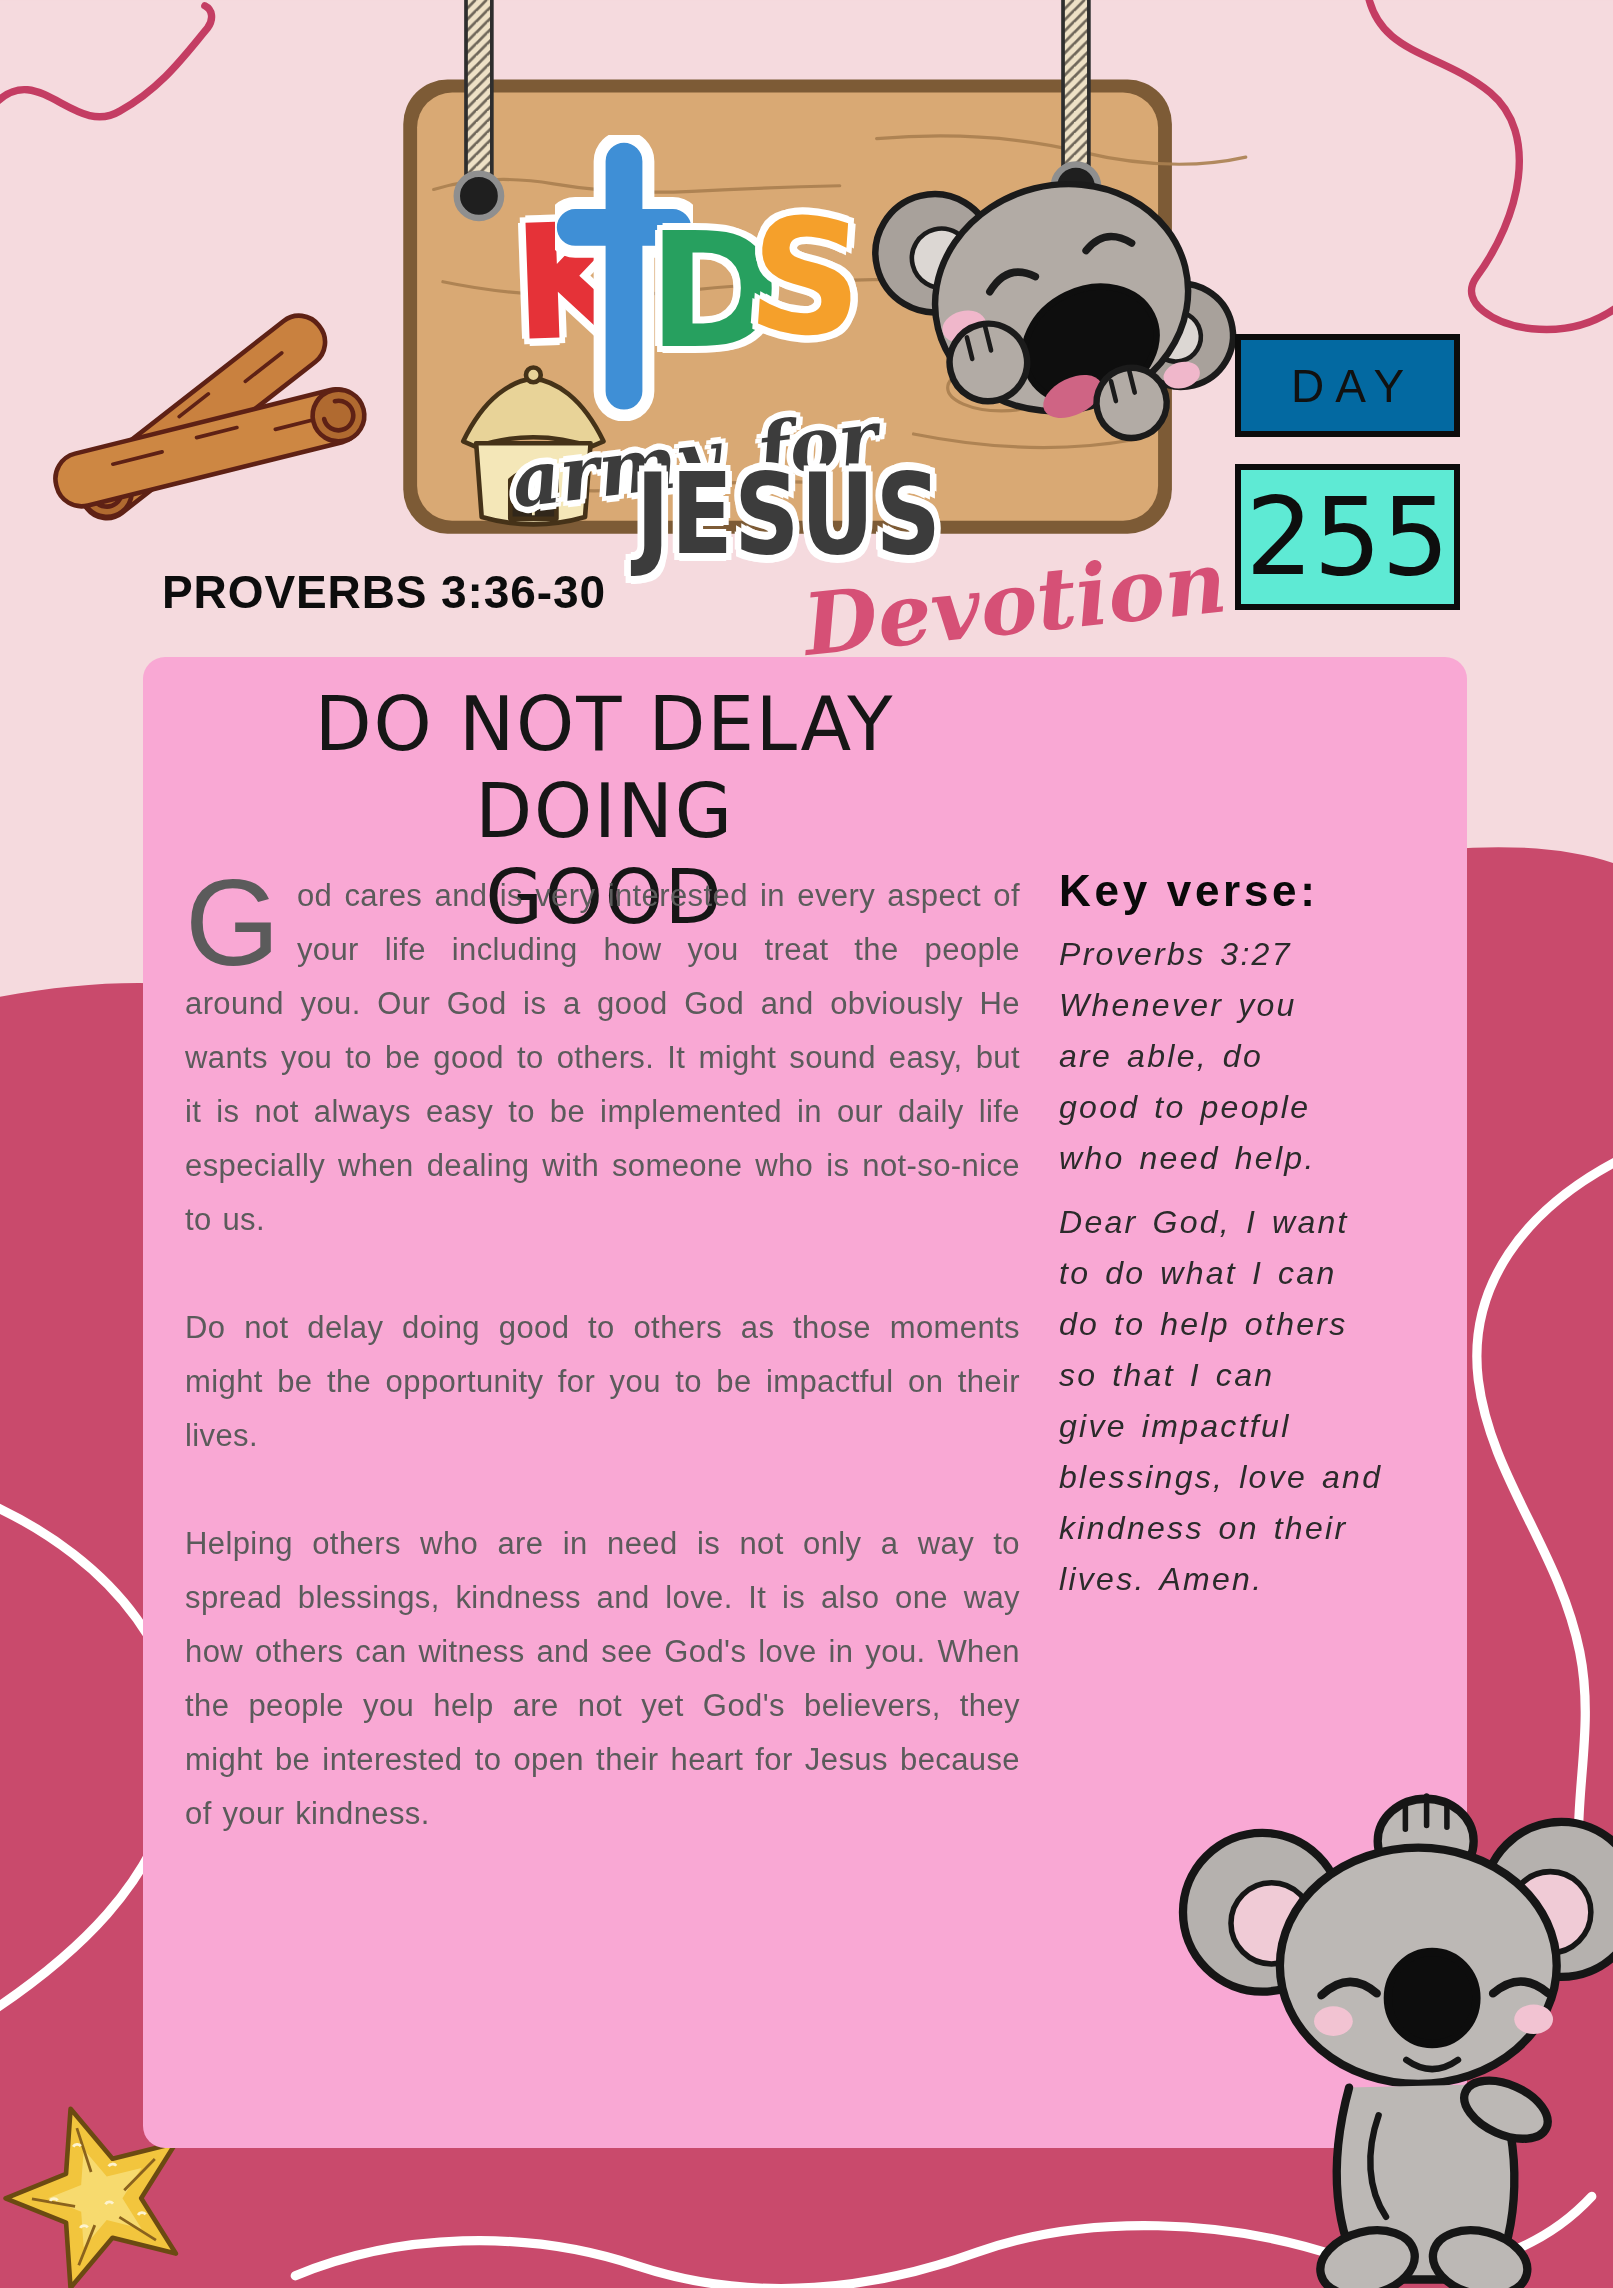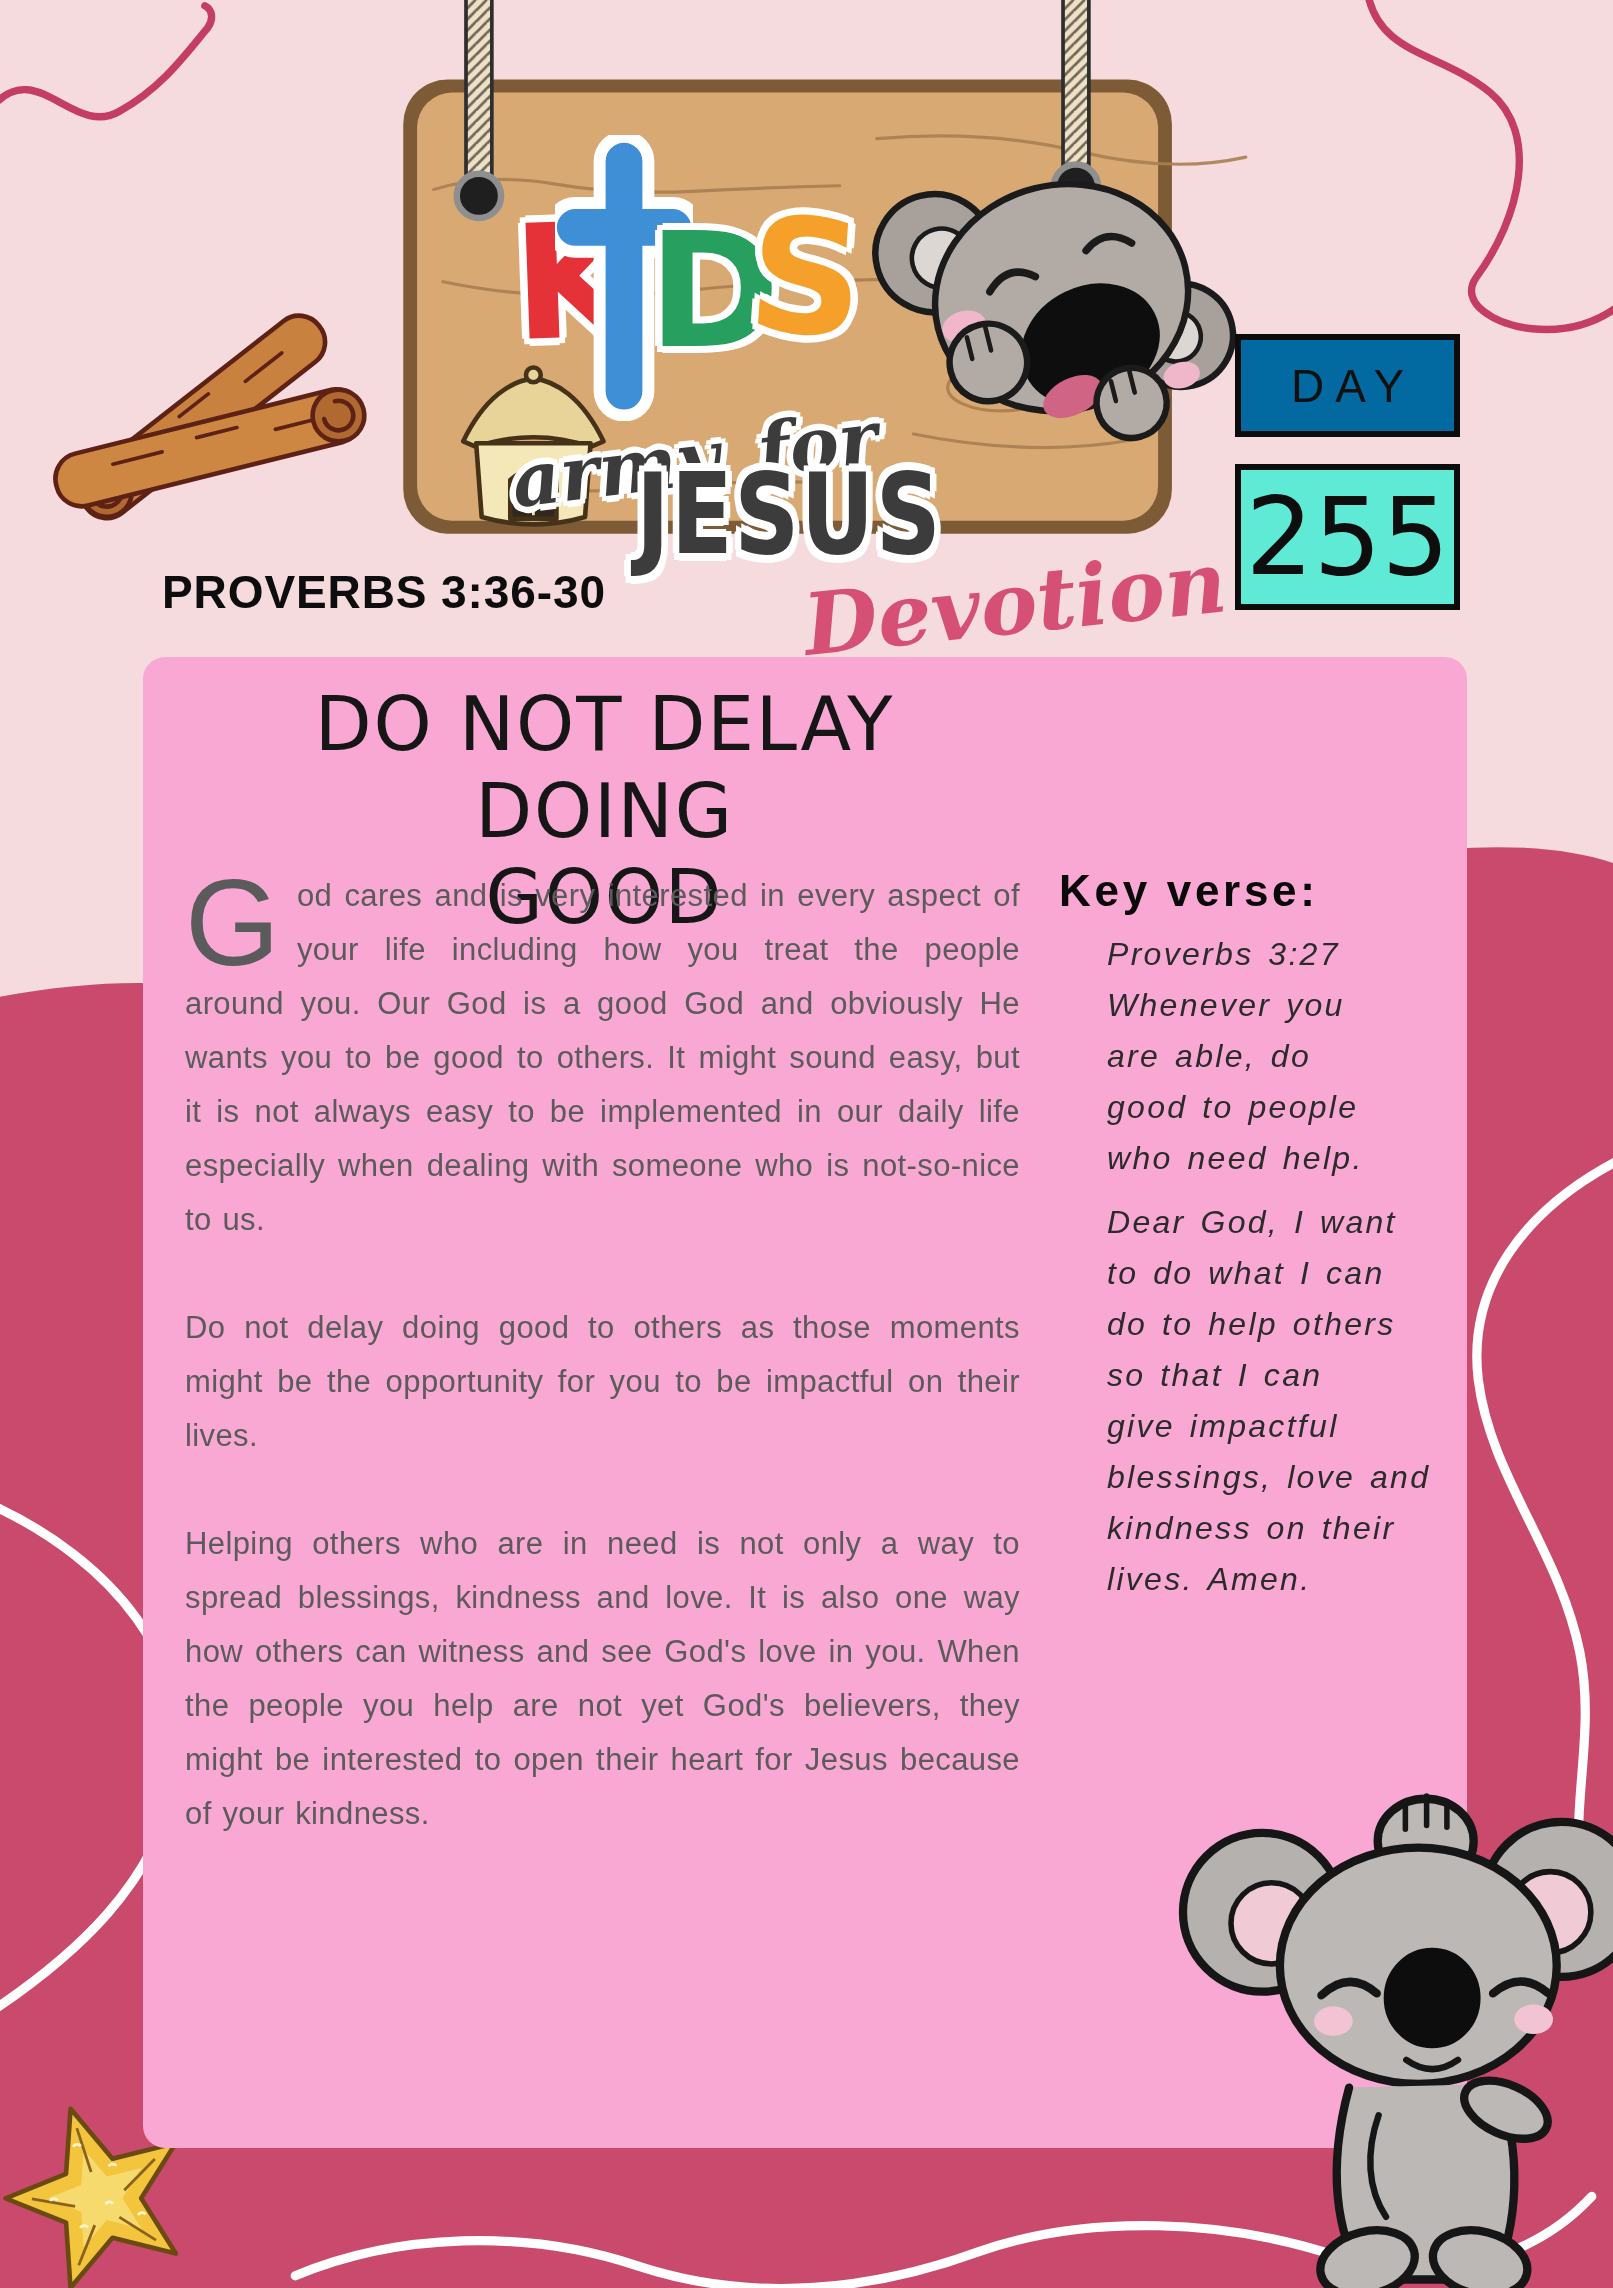--- a/index.html
+++ b/index.html
@@ -53,21 +53,21 @@
          letter-spacing:1.8px;color:#161616;white-space:pre-line;}
   .bodycol{position:absolute;left:42px;top:212px;width:835px;
            font-size:31px;line-height:54px;color:#5b5b5b;text-align:justify;
            letter-spacing:0.4px;word-spacing:1.8px;}
   .bodycol p{margin:0 0 54px 0;}
   .dropcap{float:left;font-size:122px;line-height:94px;padding:7.4px 16.6px 0 0;
            color:#5b5b5b;}
   .sidecol{position:absolute;left:916px;top:209px;width:406px;color:#161616;}
   .sidehead{font-size:44px;font-weight:800;letter-spacing:3.7px;color:#0a0a0a;}
   .sideitalic{font-style:italic;font-size:32px;line-height:51px;letter-spacing:2.3px;
-              word-spacing:3.7px;color:#2b2b2b;white-space:pre-line;margin-top:13px;margin-left:48px;}
+              word-spacing:3.7px;color:#2b2b2b;white-space:pre-line;margin-top:13px;}
   .prayerhead{margin-top:35px;}
 </style>
 </head>
 <body>
 
 <div id="page">
 
   <svg class="layer" viewBox="0 0 1748 2480" aria-hidden="true">
     <rect width="1748" height="2480" fill="#f5dade"></rect>
     <path d="M0,1080 C260,1030 430,1110 570,1235 C720,1365 920,1300 1070,1175

